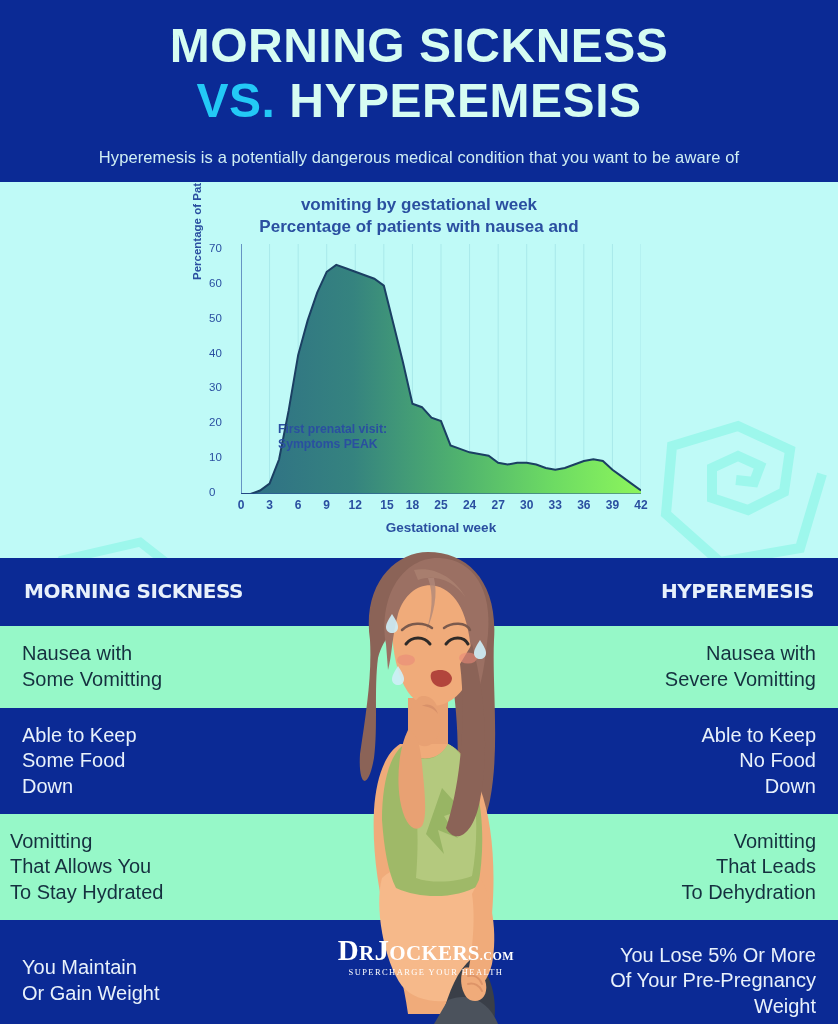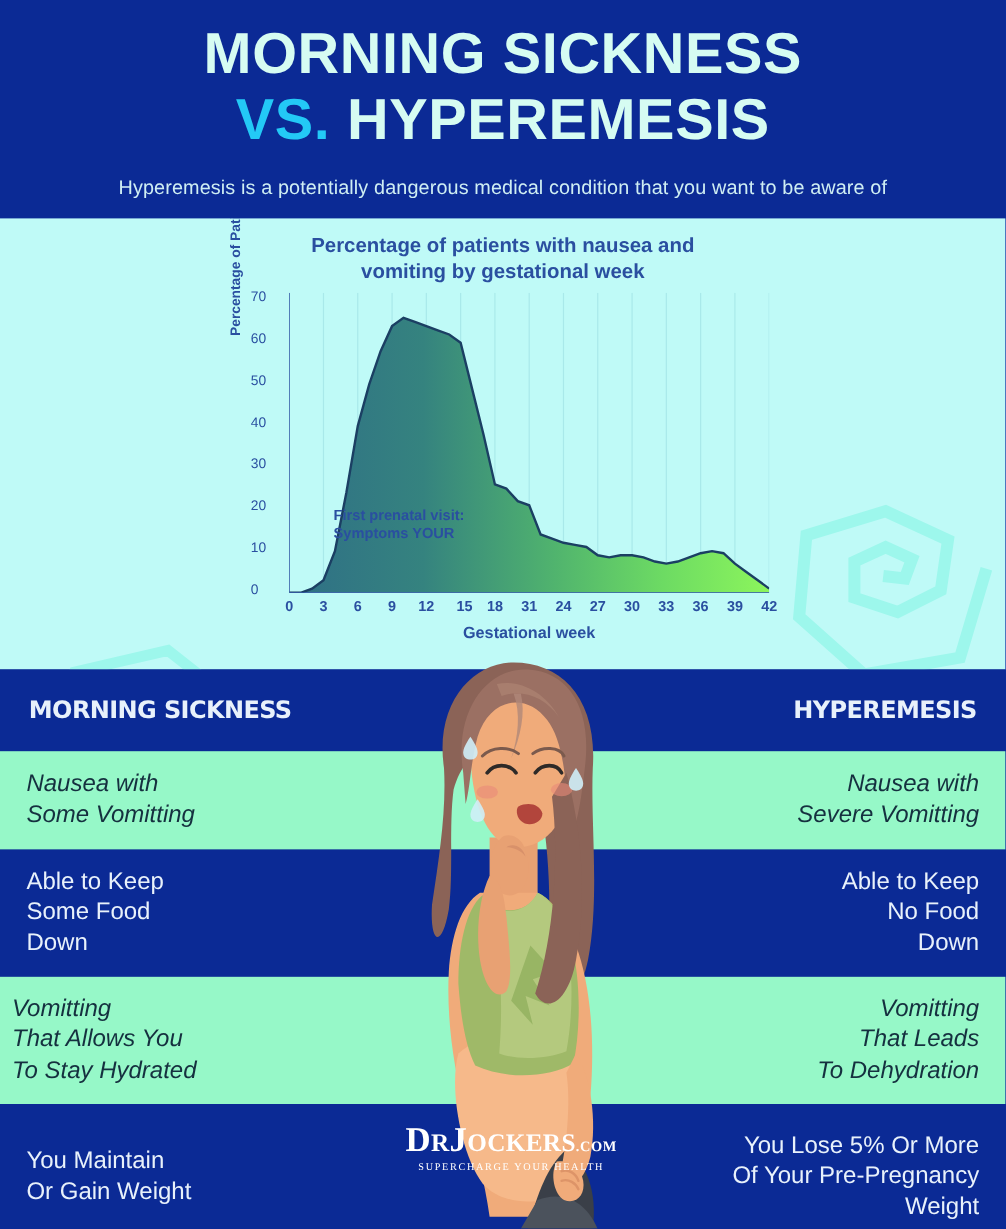--- a/index.html
+++ b/index.html
@@ -183,21 +183,21 @@
     width: 300px;
   }
   .col.left { text-align: left; }
   .col.right { text-align: right; }
   .spacer { flex: 1 1 auto; }
   .cmp-row .col {
     font-size: 20px;
     line-height: 1.28;
     white-space: pre-line;
   }
-  .cmp-row.mint .col { color: #15303f; font-style: italic; }
+  .cmp-row.mint .col { color: #15303f; }
   .cmp-row.blue .col { color: #e8f1fb; }
 
   .r1 { height: 82px; }
   .r2 { height: 106px; }
   .r3 { height: 106px; padding-left: 10px; }
   .r4 { height: 122px; }
 
   
   .woman {
     position: absolute;
@@ -258,22 +258,22 @@
       <path d="M8 98 L34 26 L112 8 L168 52 L158 118 L92 136 L40 112 L44 72 L80 48 L120 58 L124 90 L96 104 L72 92 L78 74 L98 74" fill="none" stroke="#9df7ec" stroke-width="9" stroke-linejoin="miter" stroke-linecap="butt"></path>
     </svg>
   </div>
   <div class="spiral" style="left:650px; top:196px;">
     <svg width="180" height="190" viewBox="0 0 180 190">
       <path d="M172 96 L150 170 L70 184 L16 136 L22 68 L88 48 L140 72 L134 114 L98 132 L62 120 L62 90 L88 78 L110 88 L104 104 L86 102" fill="none" stroke="#9df7ec" stroke-width="10" stroke-linejoin="miter" stroke-linecap="butt"></path>
     </svg>
   </div>
 
   <div class="chart-title">
+    <div>vomiting by gestational week</div>
     <div>Percentage of patients with nausea and</div>
-    <div>vomiting by gestational week</div>
   </div>
 
   <div class="plot-wrap">
     <div class="ylabel">Percentage of Patients</div>
     <div class="yticks" id="yticks">
         <div class="ytick" style="top: 242px;">0</div>
         <div class="ytick" style="top: 207.278px;">10</div>
         <div class="ytick" style="top: 172.556px;">20</div>
         <div class="ytick" style="top: 137.833px;">30</div>
         <div class="ytick" style="top: 103.111px;">40</div>
@@ -315,35 +315,35 @@
       </svg>
     </div>
     <div class="xticks" id="xticks">
         <div class="xtick" style="left: 0px;">0</div>
         <div class="xtick" style="left: 28.5714px;">3</div>
         <div class="xtick" style="left: 57.1429px;">6</div>
         <div class="xtick" style="left: 85.7143px;">9</div>
         <div class="xtick" style="left: 114.286px;">12</div>
         <div class="xtick" style="left: 146px;">15</div>
         <div class="xtick" style="left: 171.429px;">18</div>
-        <div class="xtick" style="left: 200px;">31</div>
+        <div class="xtick" style="left: 200px;">25</div>
         <div class="xtick" style="left: 228.571px;">24</div>
         <div class="xtick" style="left: 257.143px;">27</div>
         <div class="xtick" style="left: 285.714px;">30</div>
         <div class="xtick" style="left: 314.286px;">33</div>
         <div class="xtick" style="left: 342.857px;">36</div>
         <div class="xtick" style="left: 371.429px;">39</div>
         <div class="xtick" style="left: 400px;">42</div>
       </div>
     <div class="xlabel">Gestational week</div>
   </div>
 
   <div class="annot annot-peak">
     <div>First prenatal visit:</div>
-    <div>Symptoms YOUR</div>
+    <div>Symptoms PEAK</div>
   </div>
 
 </div>
 
 <div class="compare">
   <div class="cmp-row blue cmp-head">
     <div class="col left">MORNING SICKNESS</div>
     <div class="spacer"></div>
     <div class="col right">HYPEREMESIS</div>
   </div>

